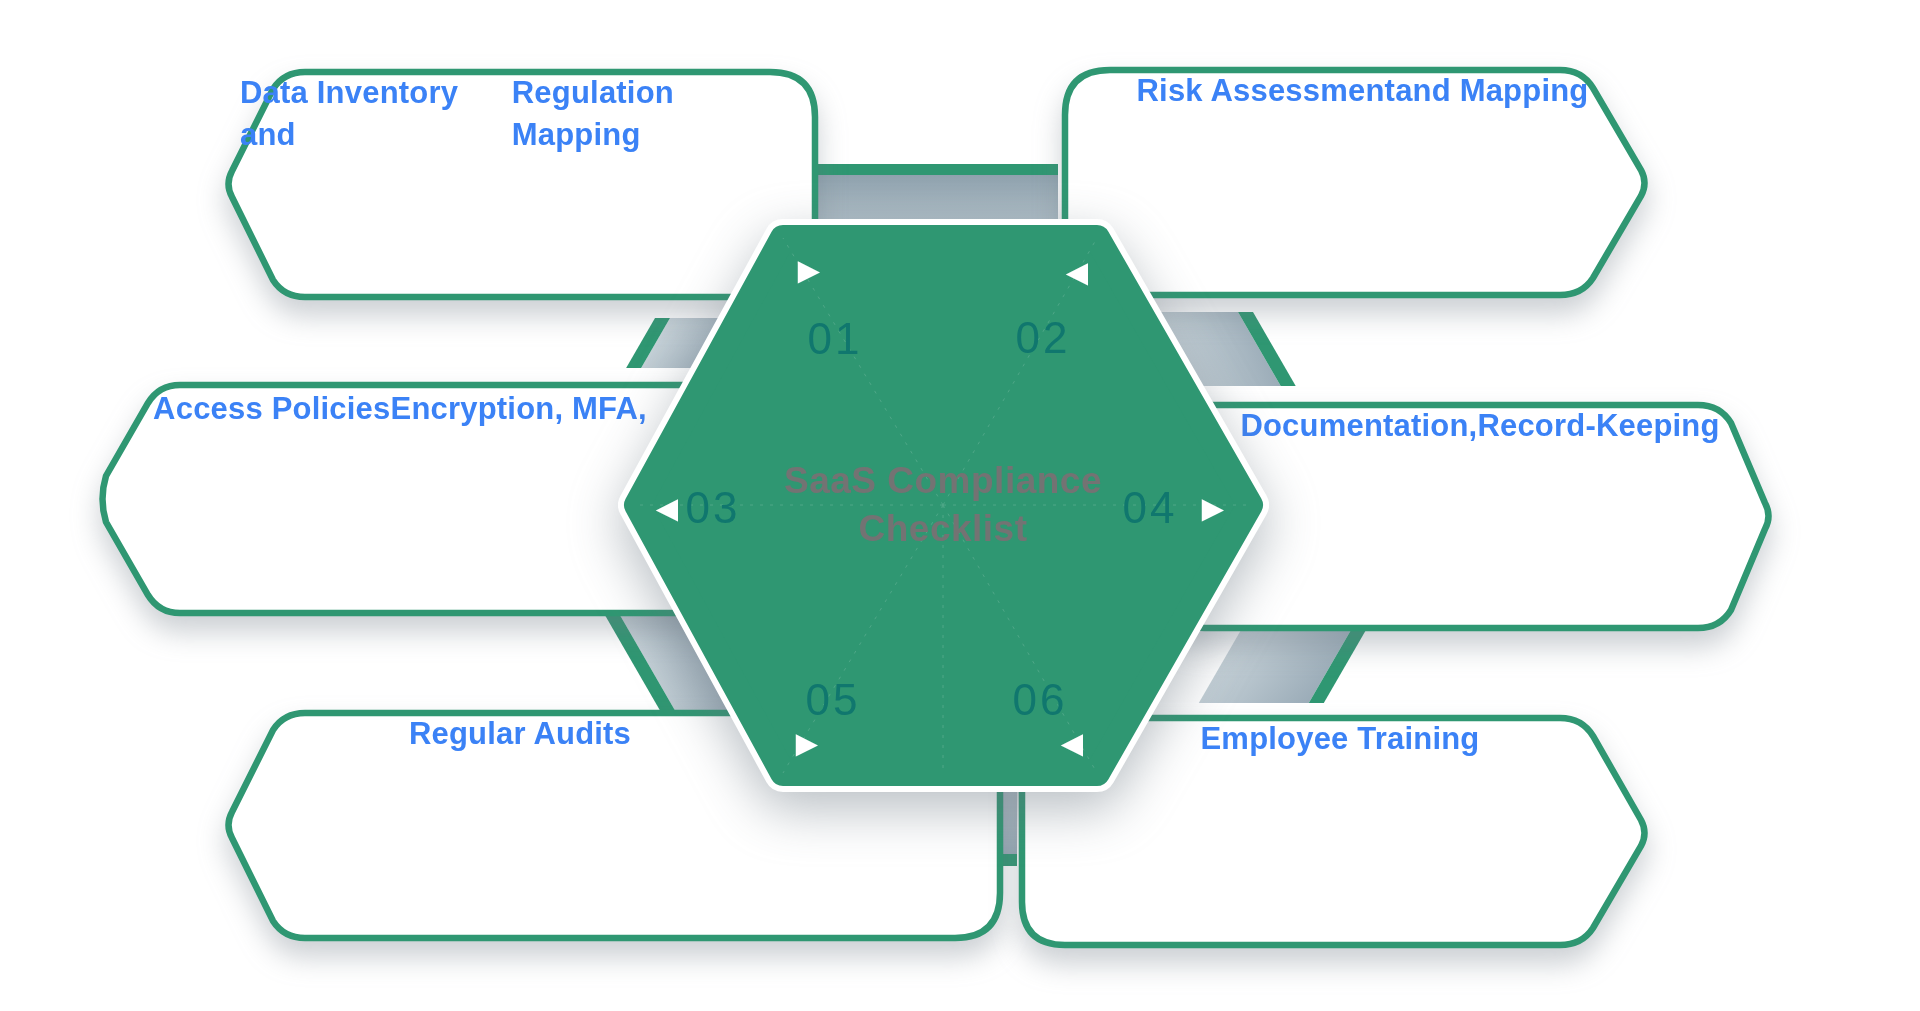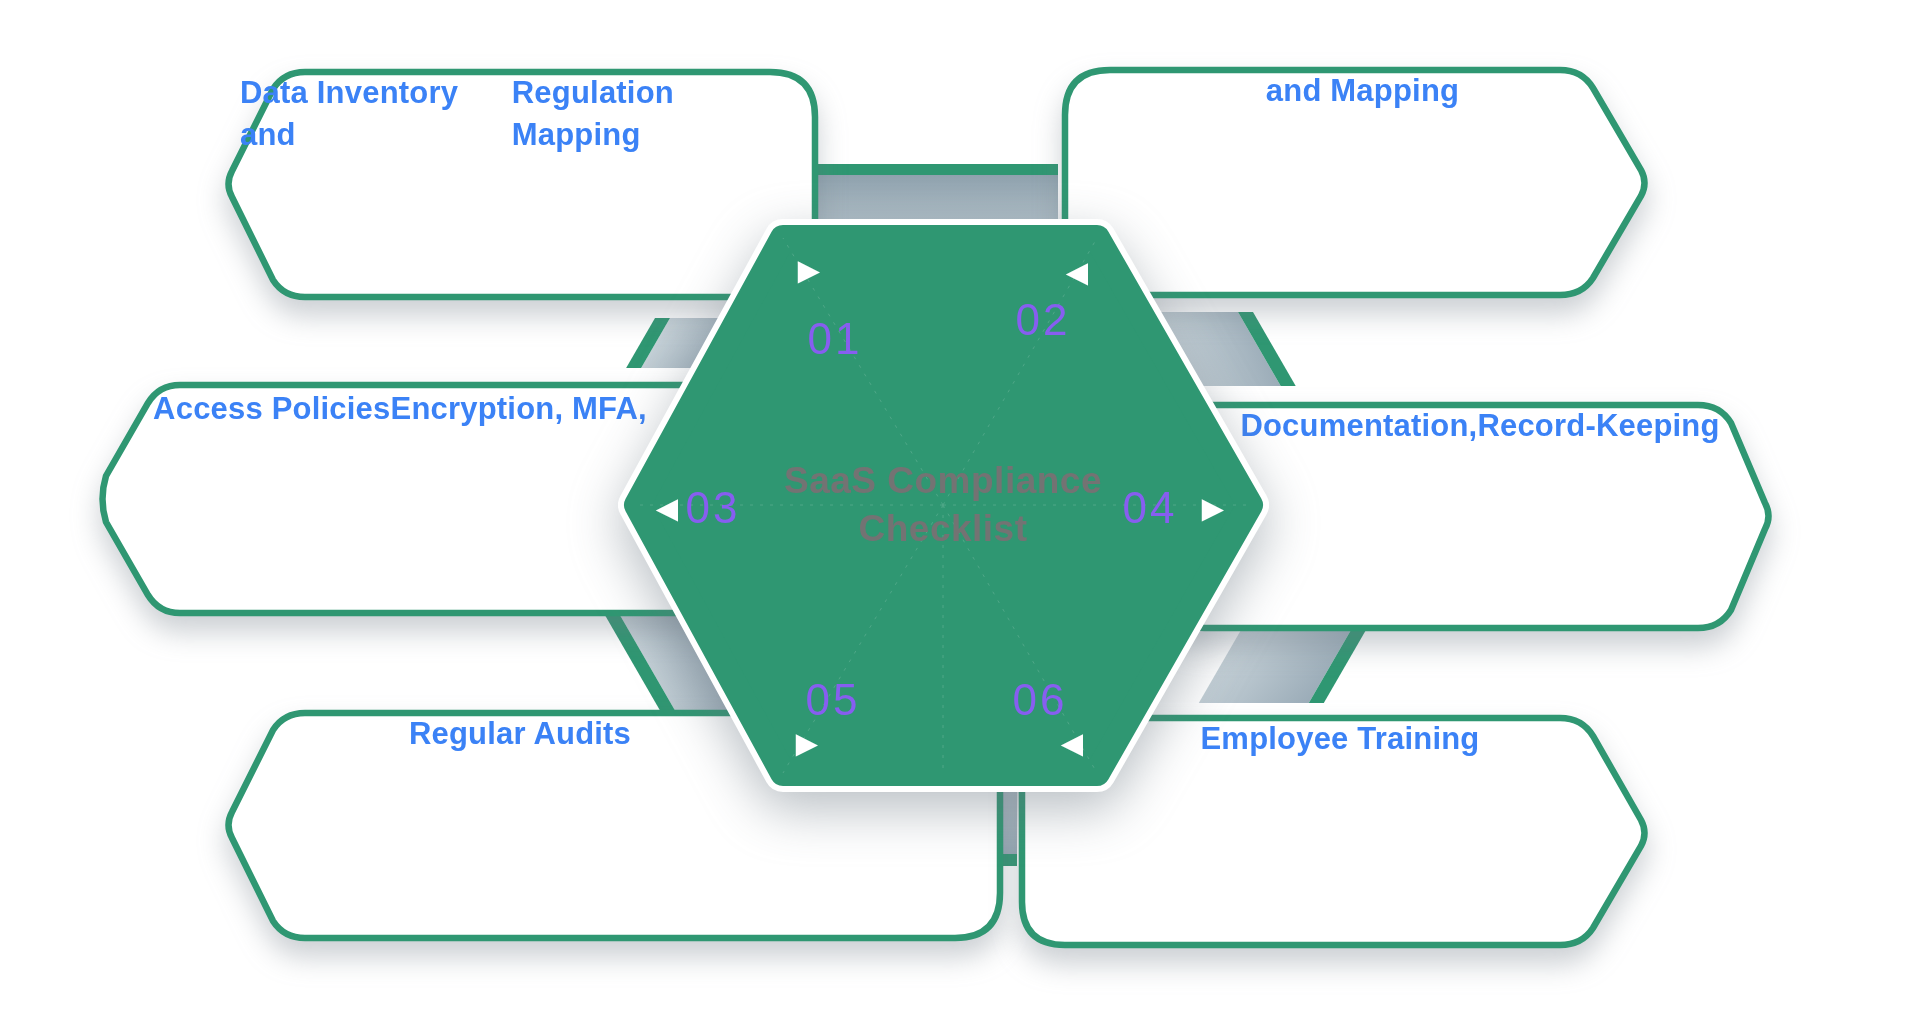--- a/index.html
+++ b/index.html
@@ -41,21 +41,21 @@
   .banner-label .line:empty{display:none;}
 
   
   .hex-title{
     position:absolute;left:943px;top:505px;transform:translate(-50%,-50%);
     color:#737373;font-weight:700;font-size:37px;line-height:1.3;text-align:center;
     letter-spacing:0.5px;white-space:nowrap;
   }
   .step-num{
     position:absolute;transform:translate(-50%,-50%);
-    color:#8b5cf6;font-size:44px;font-weight:400;letter-spacing:3px;opacity:0.96;
+    color:#0f766e;font-size:44px;font-weight:400;letter-spacing:3px;opacity:0.96;
     white-space:nowrap;
   }
   .tri{
     position:absolute;transform:translate(-50%,-50%);
     color:#ffffff;font-size:29px;line-height:1;
   }
 </style>
 </head>
 <body>
 
@@ -73,20 +73,21 @@
   </svg>
   <div class="banner-label" style="left:240px;top:72px;width:560px;height:225px">
     <span class="line">Data Inventory and</span>
     <span class="line">Regulation Mapping</span>
   </div>
 
   <svg class="banner-svg" style="left:1055px;top:55px" width="610" height="255" viewBox="1055 55 610 255">
     <path d="M 1110 70 H 1560 Q 1582 70 1593 88 L 1641 170 Q 1648 183 1641 196 L 1593 278 Q 1582 295 1560 295 H 1110 Q 1065 295 1065 250 V 115 Q 1065 70 1110 70 Z" fill="#ffffff" stroke="#2F9772" stroke-width="6.5"></path>
   </svg>
   <div class="banner-label" style="left:1075px;top:70px;width:575px;height:225px">
+    <span class="line">Risk Assessment</span>
     <span class="line">and Mapping</span>
   </div>
 
   <svg class="banner-svg" style="left:85px;top:370px" width="690" height="260" viewBox="85 370 690 260">
     <path d="M 180 385 H 715 Q 758 385 758 428 V 570 Q 758 613 715 613 H 180 Q 159 613 148 595 L 106 522 Q 99 499 106 476 L 148 403 Q 159 385 180 385 Z" fill="#ffffff" stroke="#2F9772" stroke-width="6.5"></path>
   </svg>
   <div class="banner-label" style="left:130px;top:388px;width:540px;height:225px">
     <span class="line">Access Policies</span>
     <span class="line">Encryption, MFA,</span>
   </div>
@@ -127,21 +128,21 @@
       <line x1="943" y1="505" x2="943" y2="773"></line>
     </g>
   </svg>
 
   <div class="hex-title">
     <div>SaaS Compliance</div>
     <div>Checklist</div>
   </div>
 
   <div class="step-num" style="left:835px;top:339px">01</div>
-  <div class="step-num" style="left:1043px;top:320px">02</div>
+  <div class="step-num" style="left:1043px;top:338px">02</div>
   <div class="step-num" style="left:713px;top:508px">03</div>
   <div class="step-num" style="left:1150px;top:508px">04</div>
   <div class="step-num" style="left:833px;top:700px">05</div>
   <div class="step-num" style="left:1040px;top:700px">06</div>
 
   <div class="tri" style="left:809px;top:270px">▶</div>
   <div class="tri" style="left:1077px;top:272px">◀</div>
   <div class="tri" style="left:667px;top:508px">◀</div>
   <div class="tri" style="left:1213px;top:508px">▶</div>
   <div class="tri" style="left:807px;top:743px">▶</div>

